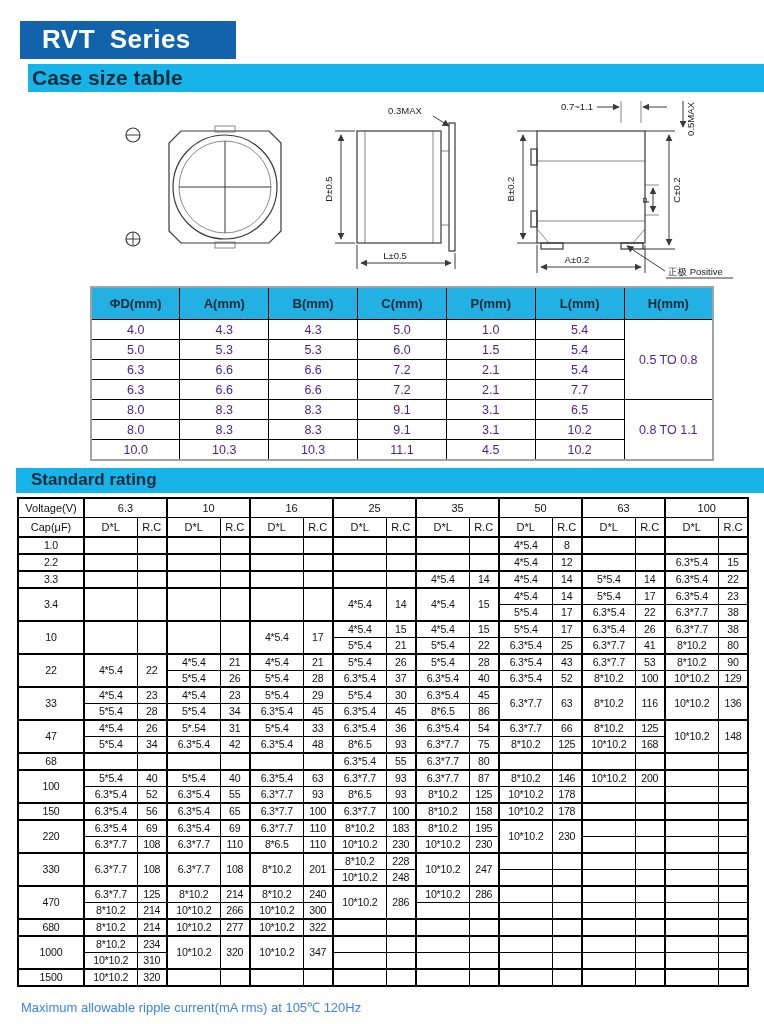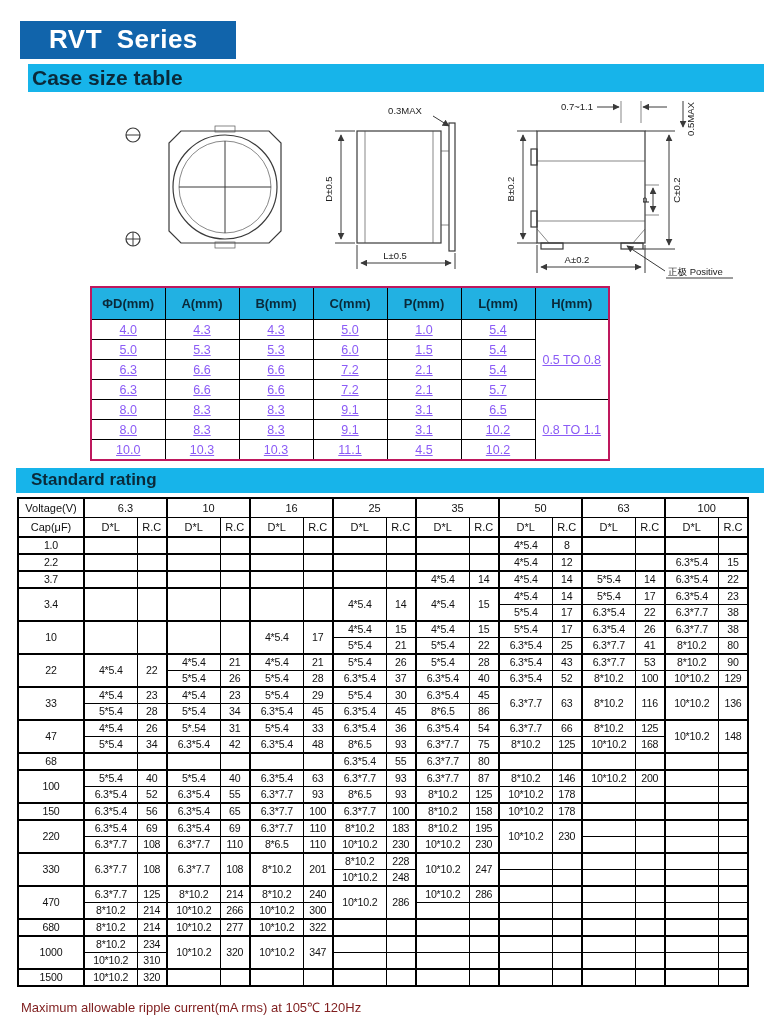--- a/index.html
+++ b/index.html
@@ -1,53 +1,53 @@
 <!DOCTYPE html>
 <html><head>
 <meta charset="utf-8">
 <style>
   html,body { margin:0; padding:0; background:#fff; }
   .page { position:relative; width:764px; height:1024px; background:#ffffff;
           font-family:"Liberation Sans", sans-serif; overflow:hidden; }
 
   .series-box { position:absolute; left:20px; top:21px; width:216px; height:38px;
     background:#1164ab; color:#ffffff; font-weight:bold; font-size:26px; line-height:37px;
-    padding-left:29px; box-sizing:border-box; word-spacing:7px; letter-spacing:0.5px; }
+    padding-left:22px; box-sizing:border-box; word-spacing:7px; letter-spacing:0.5px; }
 
   .section-bar { position:absolute; background:#17b4ea; color:#0a2a3a; font-weight:bold;
     box-sizing:border-box; }
   .bar-case { left:20px; top:64px; width:744px; height:28px; font-size:21px; line-height:27px; padding-left:4px;margin-left:8px; }
   .bar-rating { left:16px; top:468px; width:748px; height:25px; font-size:17px; line-height:24px; padding-left:15px; }
 
   .diagram { position:absolute; left:29px; top:93px; width:706px; height:192px;text-align:center; }
   .diagram svg { width:100%; height:100%; }
   svg text { font-family:"Liberation Sans", sans-serif; font-size:9.5px; fill:#222; }
   .dimline { stroke:#3a3a3a; stroke-width:1; fill:none; }
   .thinline { stroke:#555; stroke-width:0.7; fill:none; }
   .body-line { stroke:#3a3a3a; stroke-width:1.2; fill:none; }
 
   table { border-collapse:collapse; }
 
-  .case-table { position:absolute; left:90px; top:286px; width:520px; table-layout:fixed;
-    font-size:12.5px; border:2px solid #be185d;padding-left:40px; }
+  .case-table { position:absolute; left:90px; top:286px; width:624px; table-layout:fixed;
+    font-size:12.5px; border:2px solid #a3a3a3;padding-left:40px; }
   .case-table th, .case-table td { border:1px solid #000; text-align:center; padding:0; }
   .case-table th { background:#22b1e2; color:#0a2a3a; height:31px; font-size:13px; }
-  .case-table td { height:19px; color:#8b5cf6;text-decoration:underline; }
+  .case-table td { height:19px; color:#4c1d95; }
 
   .rating-table { position:absolute; left:17px; top:497px; width:730px; table-layout:fixed;
     font-size:10.6px; border:2px solid #000; color:#111; }
   .rating-table th, .rating-table td { border:1px solid #000; text-align:center; padding:0;
     font-weight:normal; overflow:hidden; white-space:nowrap; }
   .rating-table thead th { height:18px; font-size:11px; }
   .rating-table thead tr:nth-child(2) th { border-bottom-width:2px; }
   .rating-table td { height:15px; line-height:15px; letter-spacing:-0.2px; }
   .rating-table col.vsep { border-left:2px solid #000; }
   .rating-table tr.grp td { border-top-width:2px; }
 
-  .footer-note { position:absolute; left:21px; top:998px; font-size:13px; color:#7f1d1d; }
+  .footer-note { position:absolute; left:21px; top:998px; font-size:13px; color:#3b82f6; }
 </style>
 </head>
 <body>
 
 <div class="page">
 
   <div class="series-box">RVT Series</div>
   <div class="section-bar bar-case">Case size table</div>
 
   <div class="diagram">
@@ -176,21 +176,21 @@
           <td>7.2</td>
           <td>2.1</td>
           <td>5.4</td>
         </tr>
         <tr>
           <td>6.3</td>
           <td>6.6</td>
           <td>6.6</td>
           <td>7.2</td>
           <td>2.1</td>
-          <td>5.7</td>
+          <td>7.7</td>
         </tr>
         <tr>
           <td>8.0</td>
           <td>8.3</td>
           <td>8.3</td>
           <td>9.1</td>
           <td>3.1</td>
           <td>6.5</td>
           <td rowspan="3">0.8 TO 1.1</td>
         </tr>
@@ -300,21 +300,21 @@
           <td></td>
           <td></td>
           <td>4*5.4</td>
           <td>12</td>
           <td></td>
           <td></td>
           <td>6.3*5.4</td>
           <td>15</td>
         </tr>
         <tr class="grp">
-          <td>3.7</td>
+          <td>3.3</td>
           <td></td>
           <td></td>
           <td></td>
           <td></td>
           <td></td>
           <td></td>
           <td></td>
           <td></td>
           <td>4*5.4</td>
           <td>14</td>

